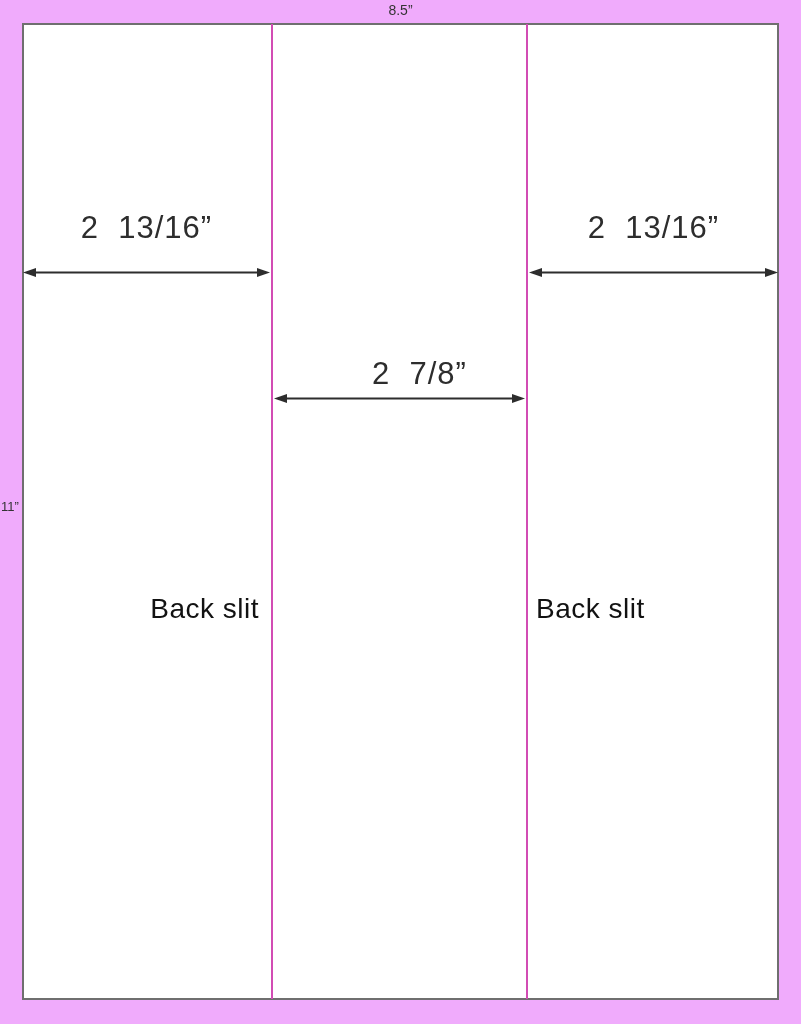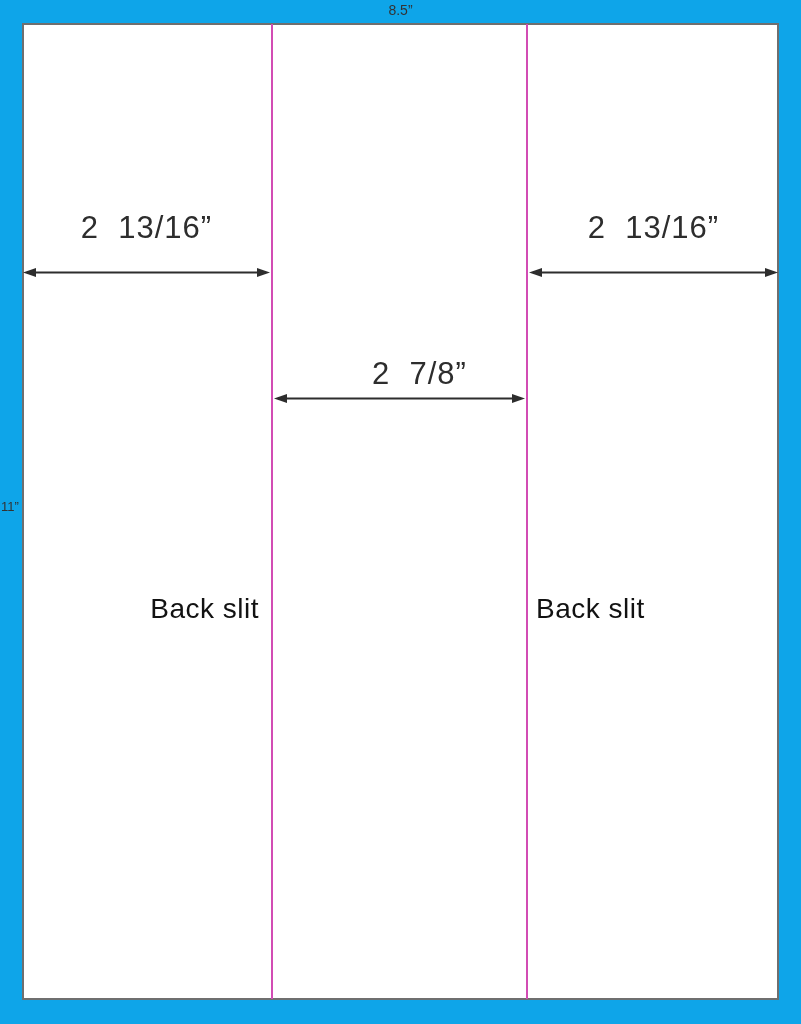--- a/index.html
+++ b/index.html
@@ -10,21 +10,21 @@
   }
   * { margin: 0; padding: 0; box-sizing: border-box; }
   html, body {
     background: #ffffff;
     font-family: "Liberation Sans", sans-serif;
   }
   .canvas {
     position: relative;
     width: 801px;
     height: 1024px;
-    background: #0ea5e9;
+    background: #f0abfc;
     overflow: hidden;
   }
   .sheet {
     position: absolute;
     left: 22px;
     top: 23px;
     width: 757px;
     height: 977px;
     border: 2px solid var(--sheet-border);
     background: #ffffff;

